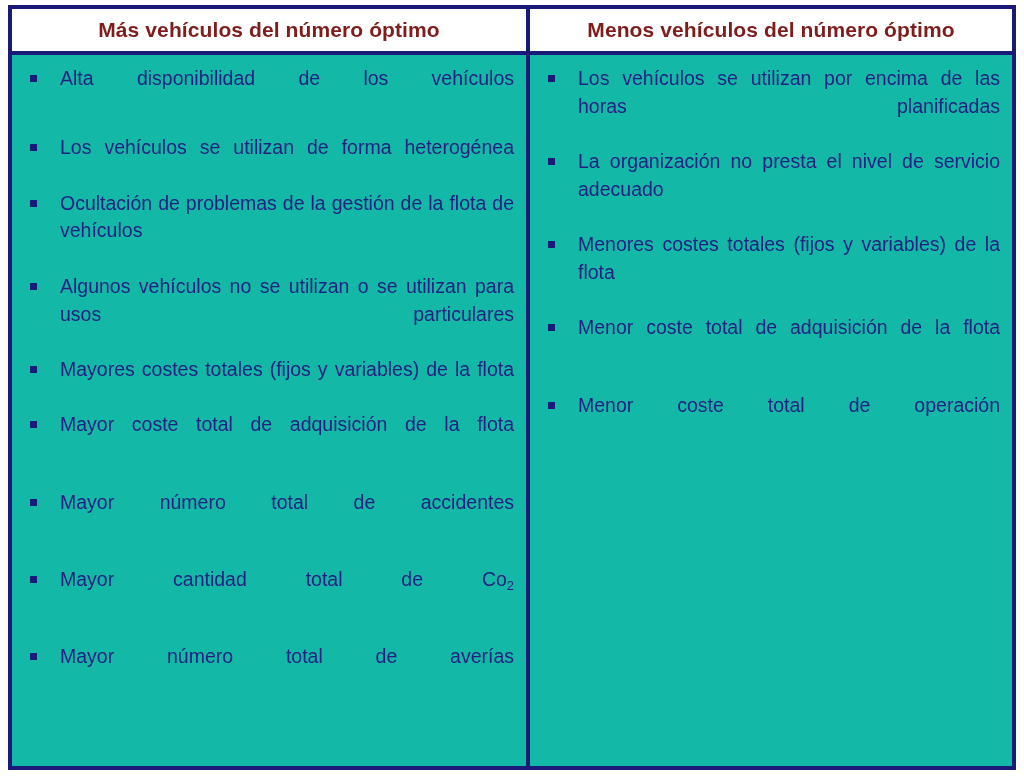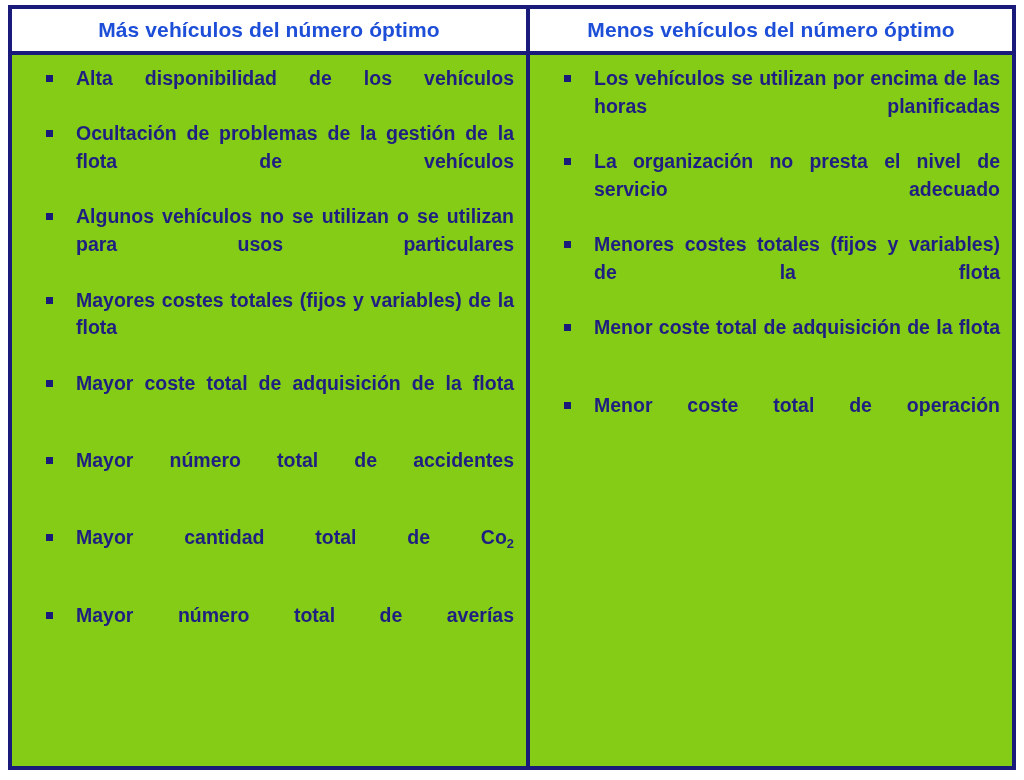--- a/index.html
+++ b/index.html
@@ -38,21 +38,21 @@
     flex: 0 0 46px;
     border-bottom: 4px solid #1a1a7a;
     box-sizing: border-box;
   }
 
   .header-cell {
     display: flex;
     align-items: center;
     justify-content: center;
     box-sizing: border-box;
-    color: #1d4ed8;
+    color: #7f1d1d;
     font-weight: bold;
     font-size: 21px;
     letter-spacing: 0.1px;
     line-height: 1.1;
     background: #ffffff;
   }
 
   .header-cell.left {
     flex: 0 0 518px;
     border-right: 4px solid #1a1a7a;
@@ -63,24 +63,23 @@
 
   .body-row {
     display: flex;
     flex: 1 1 auto;
     box-sizing: border-box;
     min-height: 0;
   }
 
   .body-cell {
     box-sizing: border-box;
-    background: #84cc16;
-    padding: 10px 12px 6px 20px;
+    background: #14b8a6;
+    padding: 10px 12px 6px 4px;
     overflow: hidden;
-    font-weight: bold;
   }
 
   .body-cell.left {
     flex: 0 0 518px;
     border-right: 4px solid #1a1a7a;
   }
   .body-cell.right {
     flex: 1 1 auto;
   }
 
@@ -151,20 +150,24 @@
       <div class="header-cell right">Menos vehículos del número óptimo</div>
     </div>
 
     <div class="body-row">
       <div class="body-cell left">
         <ul class="bullets">
             <li>
               <span class="marker"></span>
               <span class="txt">Alta disponibilidad de los vehículos</span>
             </li>
+            <li class="gap-before-sm">
+              <span class="marker"></span>
+              <span class="txt">Los vehículos se utilizan de forma heterogénea</span>
+            </li>
             <li>
               <span class="marker"></span>
               <span class="txt">Ocultación de problemas de la gestión de la flota de vehículos</span>
             </li>
             <li>
               <span class="marker"></span>
               <span class="txt">Algunos vehículos no se utilizan o se utilizan para usos particulares</span>
             </li>
             <li>
               <span class="marker"></span>

